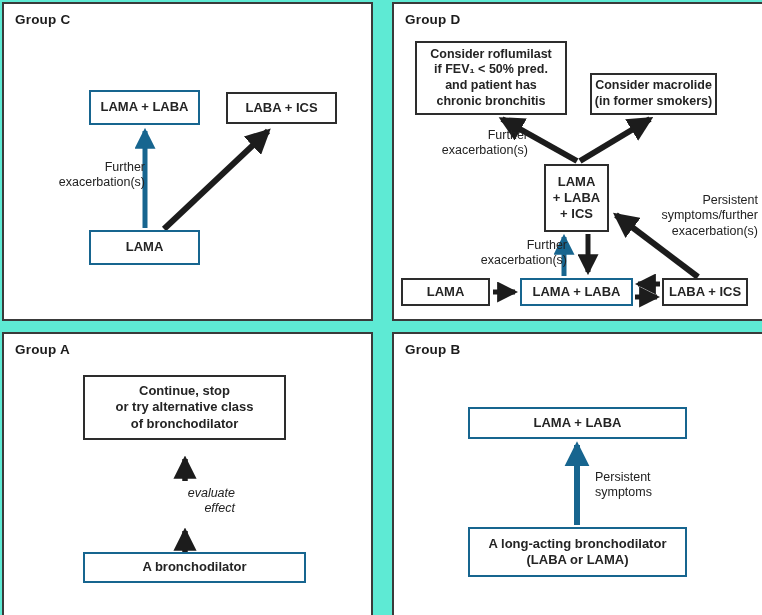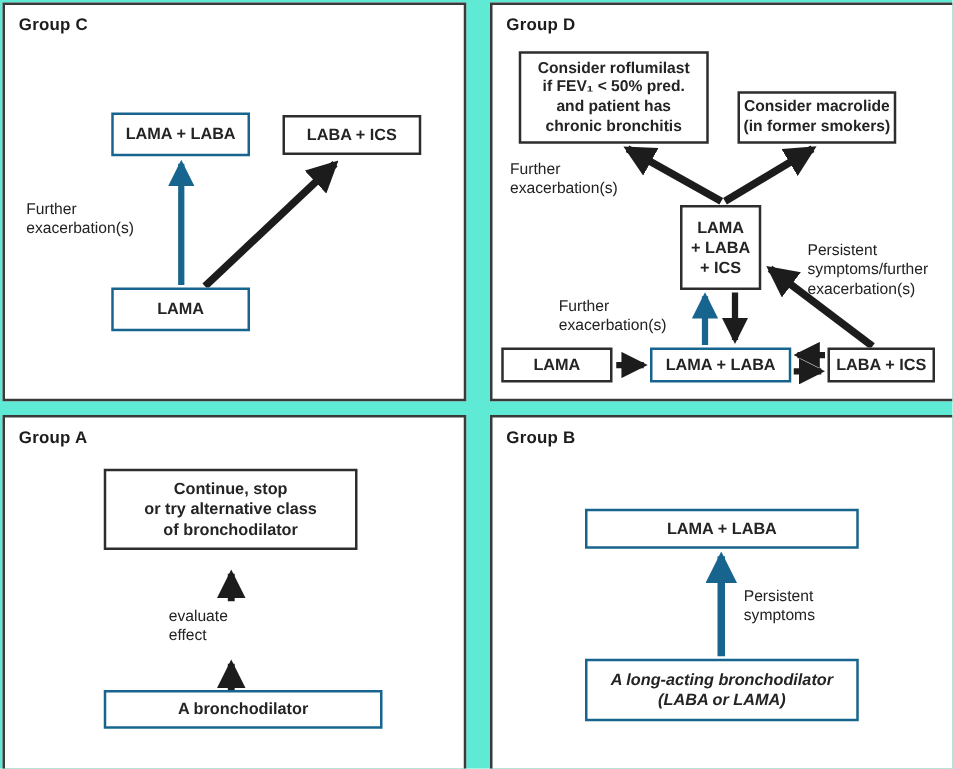--- a/index.html
+++ b/index.html
@@ -15,21 +15,21 @@
   }
   .bx{
     position:absolute;display:flex;align-items:center;justify-content:center;
     text-align:center;font-weight:bold;font-size:13px;line-height:1.25;
     white-space:pre-line;background:#ffffff;color:#242424;box-sizing:border-box;
   }
   .bx.black{border:2px solid #2d2d2d;}
   .bx.teal{border:2px solid #17658f;}
   .bx.small{font-size:12.5px;}
   .lbl{
-    position:absolute;font-size:12.5px;line-height:1.22;text-align:left;
+    position:absolute;font-size:12.5px;line-height:1.22;text-align:right;
     white-space:pre-line;color:#222222;
   }
   .lbl.left{text-align:left;}
   .arrows{position:absolute;left:0;top:0;pointer-events:none;}
   .ln-black{stroke:#1c1c1c;fill:none;}
   .ln-teal{stroke:#17658f;fill:none;}
 </style>
 </head>
 <body>
 
@@ -104,32 +104,32 @@
     <svg class="arrows" width="363" height="277">
       <line class="ln-black" stroke-width="5.5" x1="181" y1="147" x2="181" y2="125" marker-end="url(#mk-black)"></line>
       <line class="ln-black" stroke-width="5.5" x1="181" y1="219" x2="181" y2="197" marker-end="url(#mk-black)"></line>
     </svg>
 
     <div class="bx black" style="left:79px;top:41px;width:203px;height:65px;">Continue, stop
 or try alternative class
 of bronchodilator</div>
     <div class="bx teal" style="left:79px;top:218px;width:223px;height:31px;">A bronchodilator</div>
 
-    <div class="lbl" style="left:131px;top:152px;width:100px;">evaluate
+    <div class="lbl" style="left:131px;top:152px;width:100px;font-style:italic;">evaluate
 effect</div>
   </div>
 
   <div class="panel" style="left:392px;top:332px;width:368px;height:281px;">
     <div class="panel-title">Group B</div>
 
     <svg class="arrows" width="364" height="277">
       <line class="ln-teal" stroke-width="6" x1="183" y1="191" x2="183" y2="111" marker-end="url(#mk-teal)"></line>
     </svg>
 
     <div class="bx teal" style="left:74px;top:73px;width:219px;height:32px;">LAMA + LABA</div>
-    <div class="bx teal" style="left:74px;top:193px;width:219px;height:50px;font-style:italic;">A long-acting bronchodilator
+    <div class="bx teal" style="left:74px;top:193px;width:219px;height:50px;">A long-acting bronchodilator
 (LABA or LAMA)</div>
 
     <div class="lbl left" style="left:201px;top:136px;width:110px;">Persistent
 symptoms</div>
   </div>
 
 </div>
 
 </body></html>

